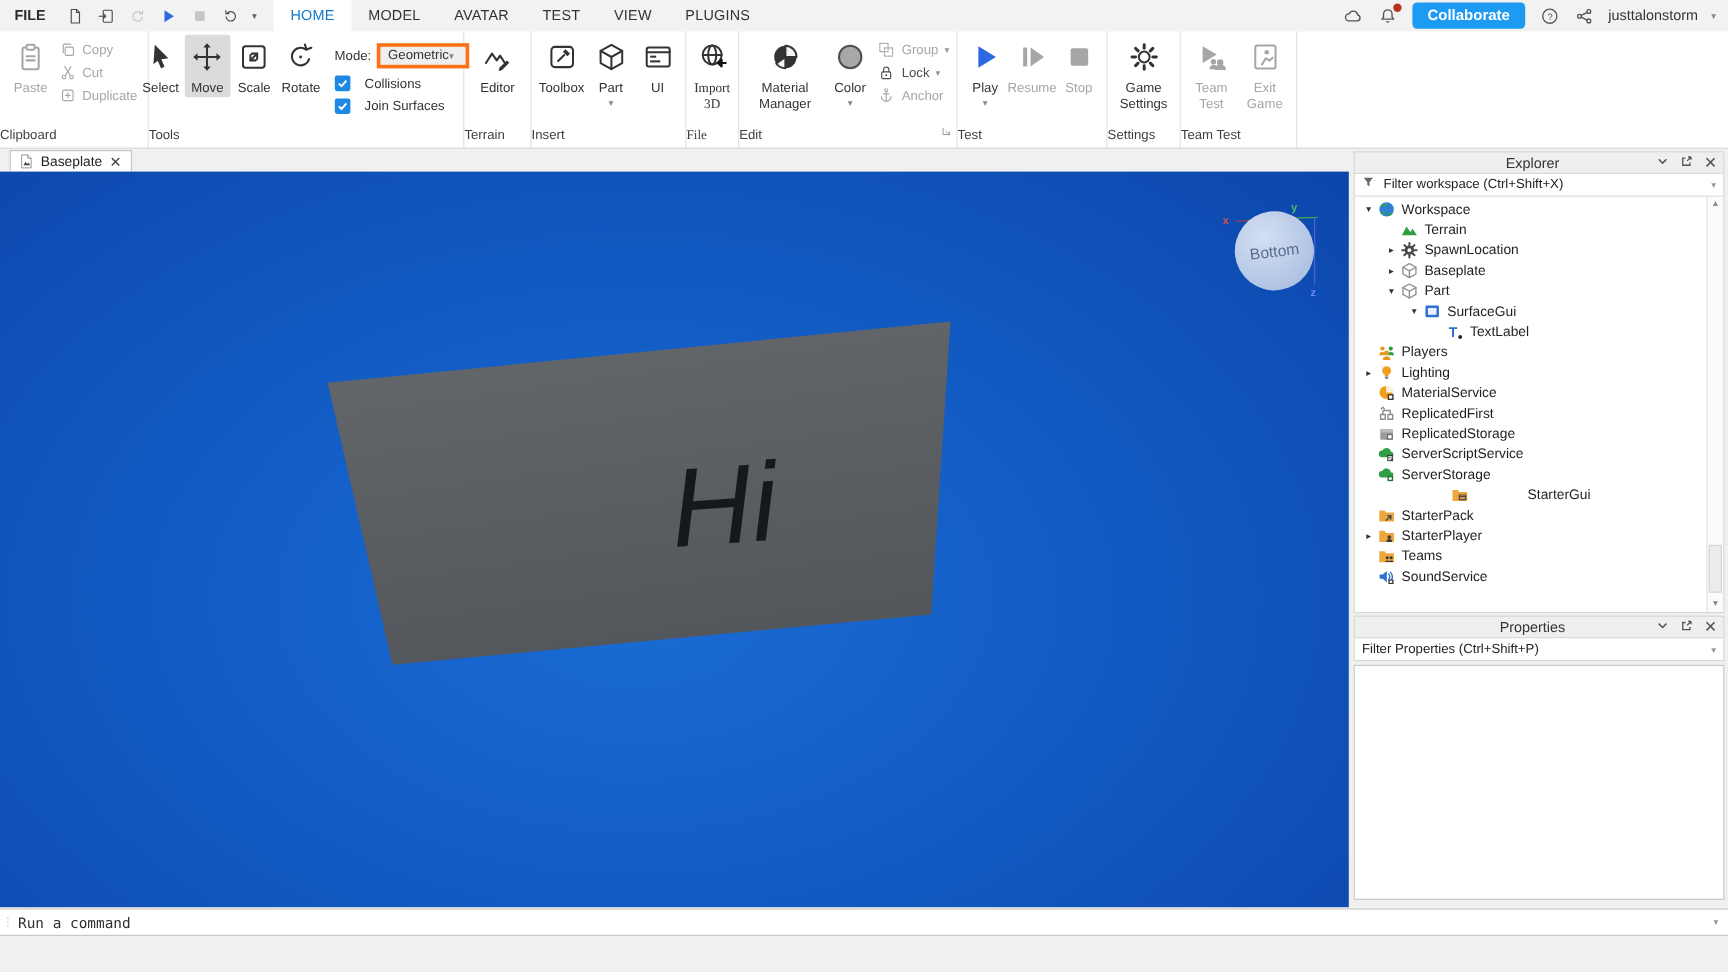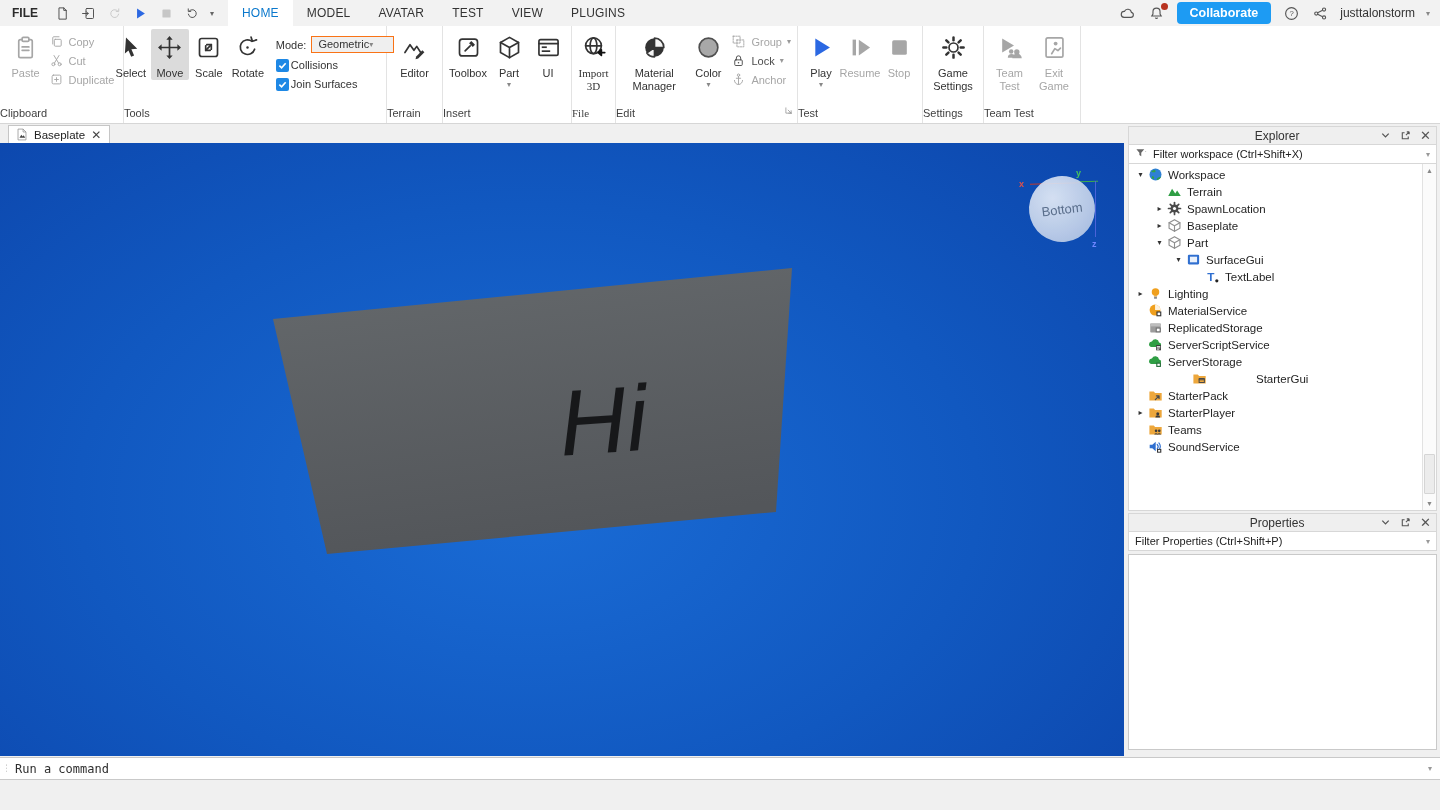--- a/index.html
+++ b/index.html
@@ -34,22 +34,22 @@
   .big-btn svg{width:27px;height:27px;margin-bottom:4px;flex:0 0 auto;}
   .big-btn.selected{background:#dbdbdb;}
   .big-btn.disabled{color:#a6a6a6;}
   .big-btn .bcaret{font-size:8px;color:#888;margin-top:1px;}
   .small-col{display:flex;flex-direction:column;justify-content:flex-start;gap:4px;padding:5px 2px 0 3px;}
   .small-item{display:flex;align-items:center;gap:5px;font-size:11px;color:#4c4c4c;white-space:nowrap;}
   .small-item.disabled{color:#a6a6a6;}
   .small-item svg{width:15px;height:15px;}
   .mode-col{display:flex;flex-direction:column;gap:6px;padding:7px 4px 0 8px;}
   .mode-row{display:flex;align-items:center;gap:5px;font-size:11px;color:#333;}
-  .mode-select{background:#efefef;border:1px solid #f97316;font-size:11px;color:#333;padding:1px 20px 2px 6px;display:flex;align-items:center;}
-  .cb-row{display:flex;gap:2px;font-size:11px;color:#333;}
+  .mode-select{background:#efefef;border:3px solid #f97316;font-size:11px;color:#333;padding:1px 10px 2px 6px;display:flex;align-items:center;}
+  .cb-row{display:flex;align-items:center;gap:12px;font-size:11px;color:#333;}
   .cb{width:13px;height:13px;border-radius:2px;background:#1e88e5;display:flex;align-items:center;justify-content:center;}
   .cb svg{width:9px;height:9px;}
   .launcher{position:absolute;right:4px;bottom:4px;color:#9a9a9a;}
   .launcher svg{width:9px;height:9px;}
 
   
   .viewport{position:absolute;top:124px;left:0;width:1124px;height:632px;}
   .doc-tabbar{height:19px;background:#f0f0f0;display:flex;align-items:flex-end;}
   .doc-tab{display:flex;align-items:center;gap:6px;background:#fff;border:1px solid #c6c6c6;border-bottom:none;padding:2px 8px 2px 7px;font-size:11.5px;color:#222;margin-left:8px;}
   .doc-tab svg{width:12px;height:13px;}
@@ -603,20 +603,40 @@
             <span class="expander"></span>
             <span class="ticon">
               <svg viewBox="0 0 16 16" fill="none" stroke="currentColor" stroke-width="1.5" stroke-linecap="round" stroke-linejoin="round">
                 <text x="2.5" y="12.3" font-size="12.5" font-weight="bold" fill="#2f6fd0" stroke="none" font-family="Liberation Sans,sans-serif">T</text>
                 <circle cx="12.6" cy="12.6" r="1.7" fill="#222" stroke="none"></circle>
               </svg>
             </span>
             <span>TextLabel</span>
           </div>
           <div class="tree-row" style="padding-left: 5px;">
+            <span class="expander"></span>
+            <span class="ticon">
+              <svg viewBox="0 0 16 16" fill="none" stroke="currentColor" stroke-width="1.5" stroke-linecap="round" stroke-linejoin="round">
+                <g fill="#e8971e" stroke="none">
+                  <circle cx="4.3" cy="4.8" r="1.9"></circle>
+                  <path d="M1.4 10.8a2.9 2.9 0 0 1 5.8 0z"></path>
+                </g>
+                <g fill="#2f9e44" stroke="none">
+                  <circle cx="11.7" cy="4.8" r="1.9"></circle>
+                  <path d="M8.8 10.8a2.9 2.9 0 0 1 5.8 0z"></path>
+                </g>
+                <g fill="#e8971e" stroke="none">
+                  <circle cx="8" cy="8.6" r="2.2"></circle>
+                  <path d="M4.6 15a3.4 3.4 0 0 1 6.8 0z"></path>
+                </g>
+              </svg>
+            </span>
+            <span>Players</span>
+          </div>
+          <div class="tree-row" style="padding-left: 5px;">
             <span class="expander">▸</span>
             <span class="ticon">
               <svg viewBox="0 0 16 16" fill="none" stroke="currentColor" stroke-width="1.5" stroke-linecap="round" stroke-linejoin="round">
                 <circle cx="8" cy="6.3" r="4" fill="#f0a01e" stroke="none"></circle>
                 <path d="M6.3 10h3.4v1.2H6.3z" fill="#f0a01e" stroke="none"></path>
                 <rect x="6.5" y="11.4" width="3" height="2.2" fill="#8a8a8a" stroke="none"></rect>
               </svg>
             </span>
             <span>Lighting</span>
           </div>
@@ -629,20 +649,34 @@
                 <rect x="9" y="9" width="5.2" height="5.2" fill="#333" stroke="none"></rect>
                 <rect x="10.2" y="10.2" width="2.8" height="2.8" fill="#fff" stroke="none"></rect>
               </svg>
             </span>
             <span>MaterialService</span>
           </div>
           <div class="tree-row" style="padding-left: 5px;">
             <span class="expander"></span>
             <span class="ticon">
               <svg viewBox="0 0 16 16" fill="none" stroke="currentColor" stroke-width="1.5" stroke-linecap="round" stroke-linejoin="round">
+                <g stroke="#8a8a8a" stroke-width="1.2">
+                  <rect x="2.6" y="9" width="4.2" height="4.2"></rect>
+                  <rect x="9.2" y="9" width="4.2" height="4.2"></rect>
+                  <path d="M4.7 9V5.4h6.6V9"></path>
+                  <path d="M3.3 4l1.4-1.5L6.1 4"></path>
+                </g>
+              </svg>
+            </span>
+            <span>ReplicatedFirst</span>
+          </div>
+          <div class="tree-row" style="padding-left: 5px;">
+            <span class="expander"></span>
+            <span class="ticon">
+              <svg viewBox="0 0 16 16" fill="none" stroke="currentColor" stroke-width="1.5" stroke-linecap="round" stroke-linejoin="round">
                 <rect x="2.4" y="3.8" width="11.2" height="9.4" rx=".8" fill="#9c9c9c" stroke="none"></rect>
                 <rect x="2.4" y="3.8" width="11.2" height="3" fill="#bdbdbd" stroke="none"></rect>
                 <rect x="8.2" y="8" width="5.4" height="5.2" fill="#6f6f6f" stroke="none"></rect>
                 <rect x="9.4" y="9.2" width="3" height="2.8" fill="#fff" stroke="none"></rect>
               </svg>
             </span>
             <span>ReplicatedStorage</span>
           </div>
           <div class="tree-row" style="padding-left: 5px;">
             <span class="expander"></span>
@@ -659,21 +693,21 @@
             <span class="expander"></span>
             <span class="ticon">
               <svg viewBox="0 0 16 16" fill="none" stroke="currentColor" stroke-width="1.5" stroke-linecap="round" stroke-linejoin="round">
                 <path d="M3.8 10.6a2.9 2.9 0 0 1 .4-5.8 4 4 0 0 1 7.6 1 2.4 2.4 0 0 1-.4 4.8z" fill="#2f9e44" stroke="none"></path>
                 <rect x="8.8" y="9.2" width="5" height="4.6" fill="#256b38" stroke="none"></rect>
                 <rect x="10" y="10.4" width="2.6" height="2.2" fill="#fff" stroke="none"></rect>
               </svg>
             </span>
             <span>ServerStorage</span>
           </div>
-          <div class="tree-row" style="padding-left: 5px; gap: 44px;">
+          <div class="tree-row" style="padding-left: 22px; gap: 44px;">
             <span class="expander"></span>
             <span class="ticon">
               <svg viewBox="0 0 16 16" fill="none" stroke="currentColor" stroke-width="1.5" stroke-linecap="round" stroke-linejoin="round">
                 <path d="M1.5 3.6h4.6l1.5 1.8h7v8H1.5z" fill="#eda73c" stroke="none"></path>
                 <rect x="7.6" y="8" width="5.6" height="4.2" fill="none" stroke="#4a4a4a" stroke-width="1.1"></rect>
                 <line x1="7.6" y1="9.4" x2="13.2" y2="9.4" stroke="#4a4a4a" stroke-width="1.1"></line>
               </svg>
             </span>
             <span>StarterGui</span>
           </div>

